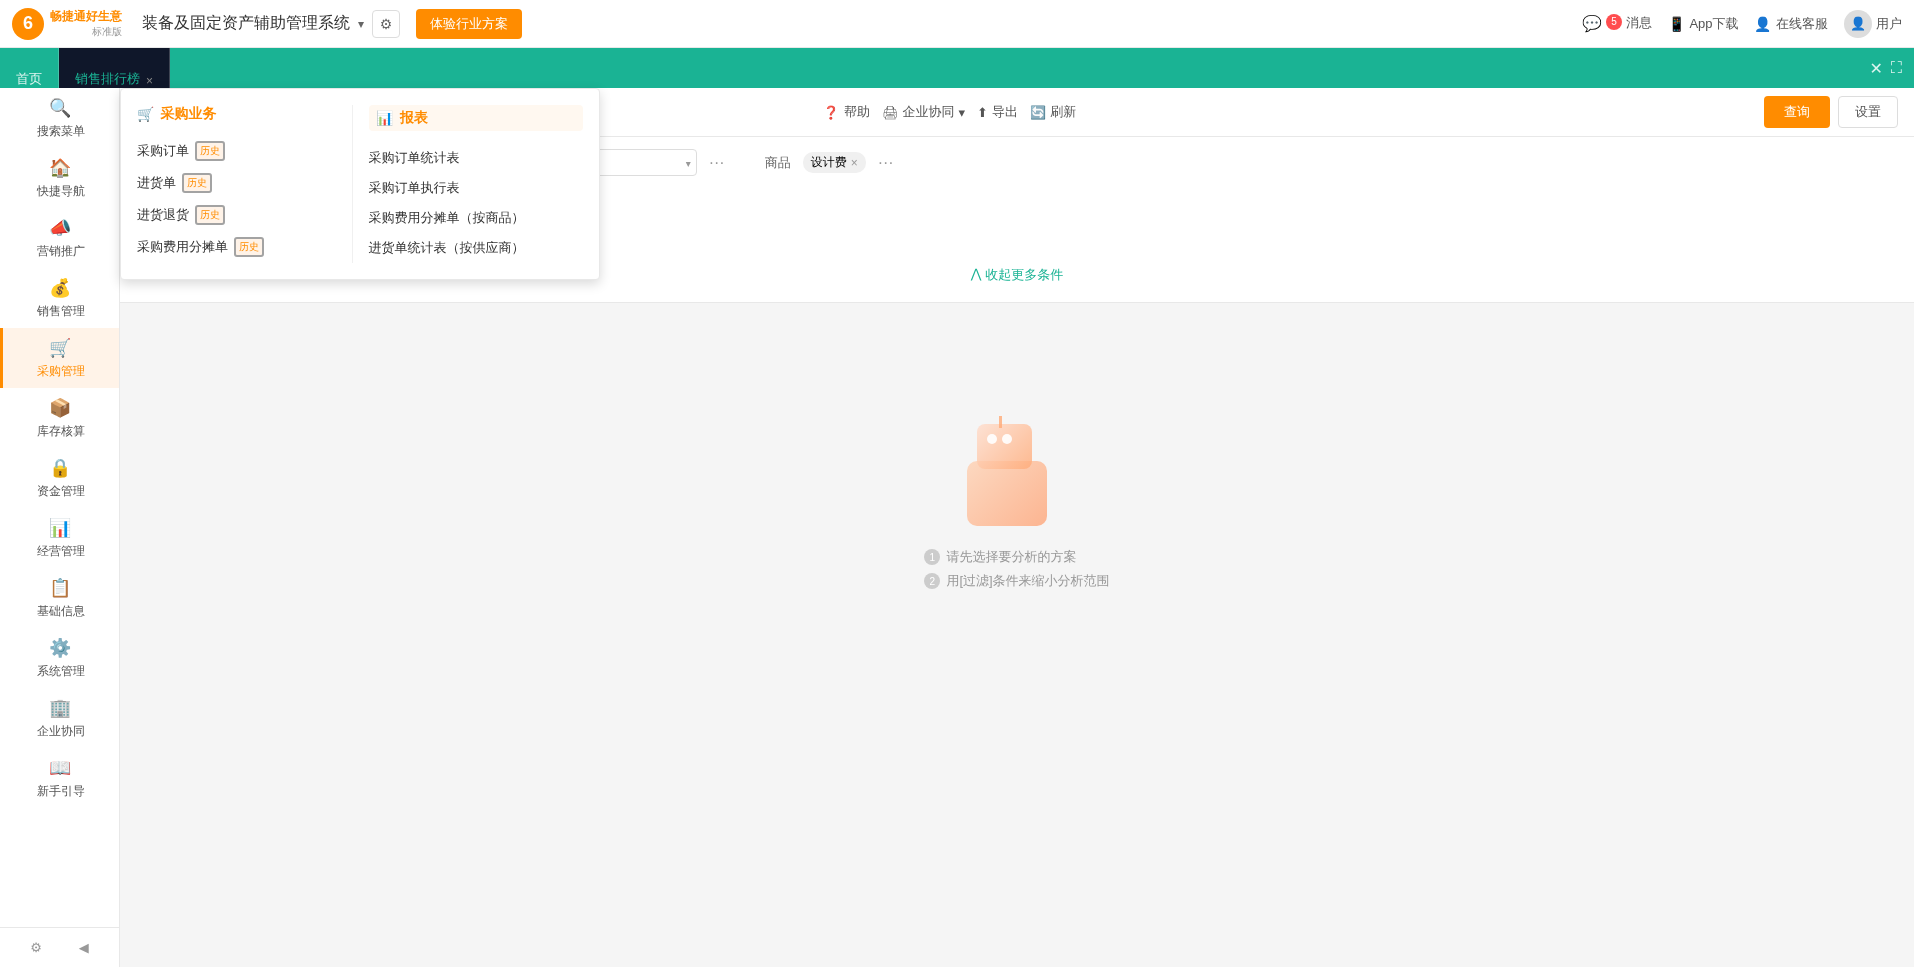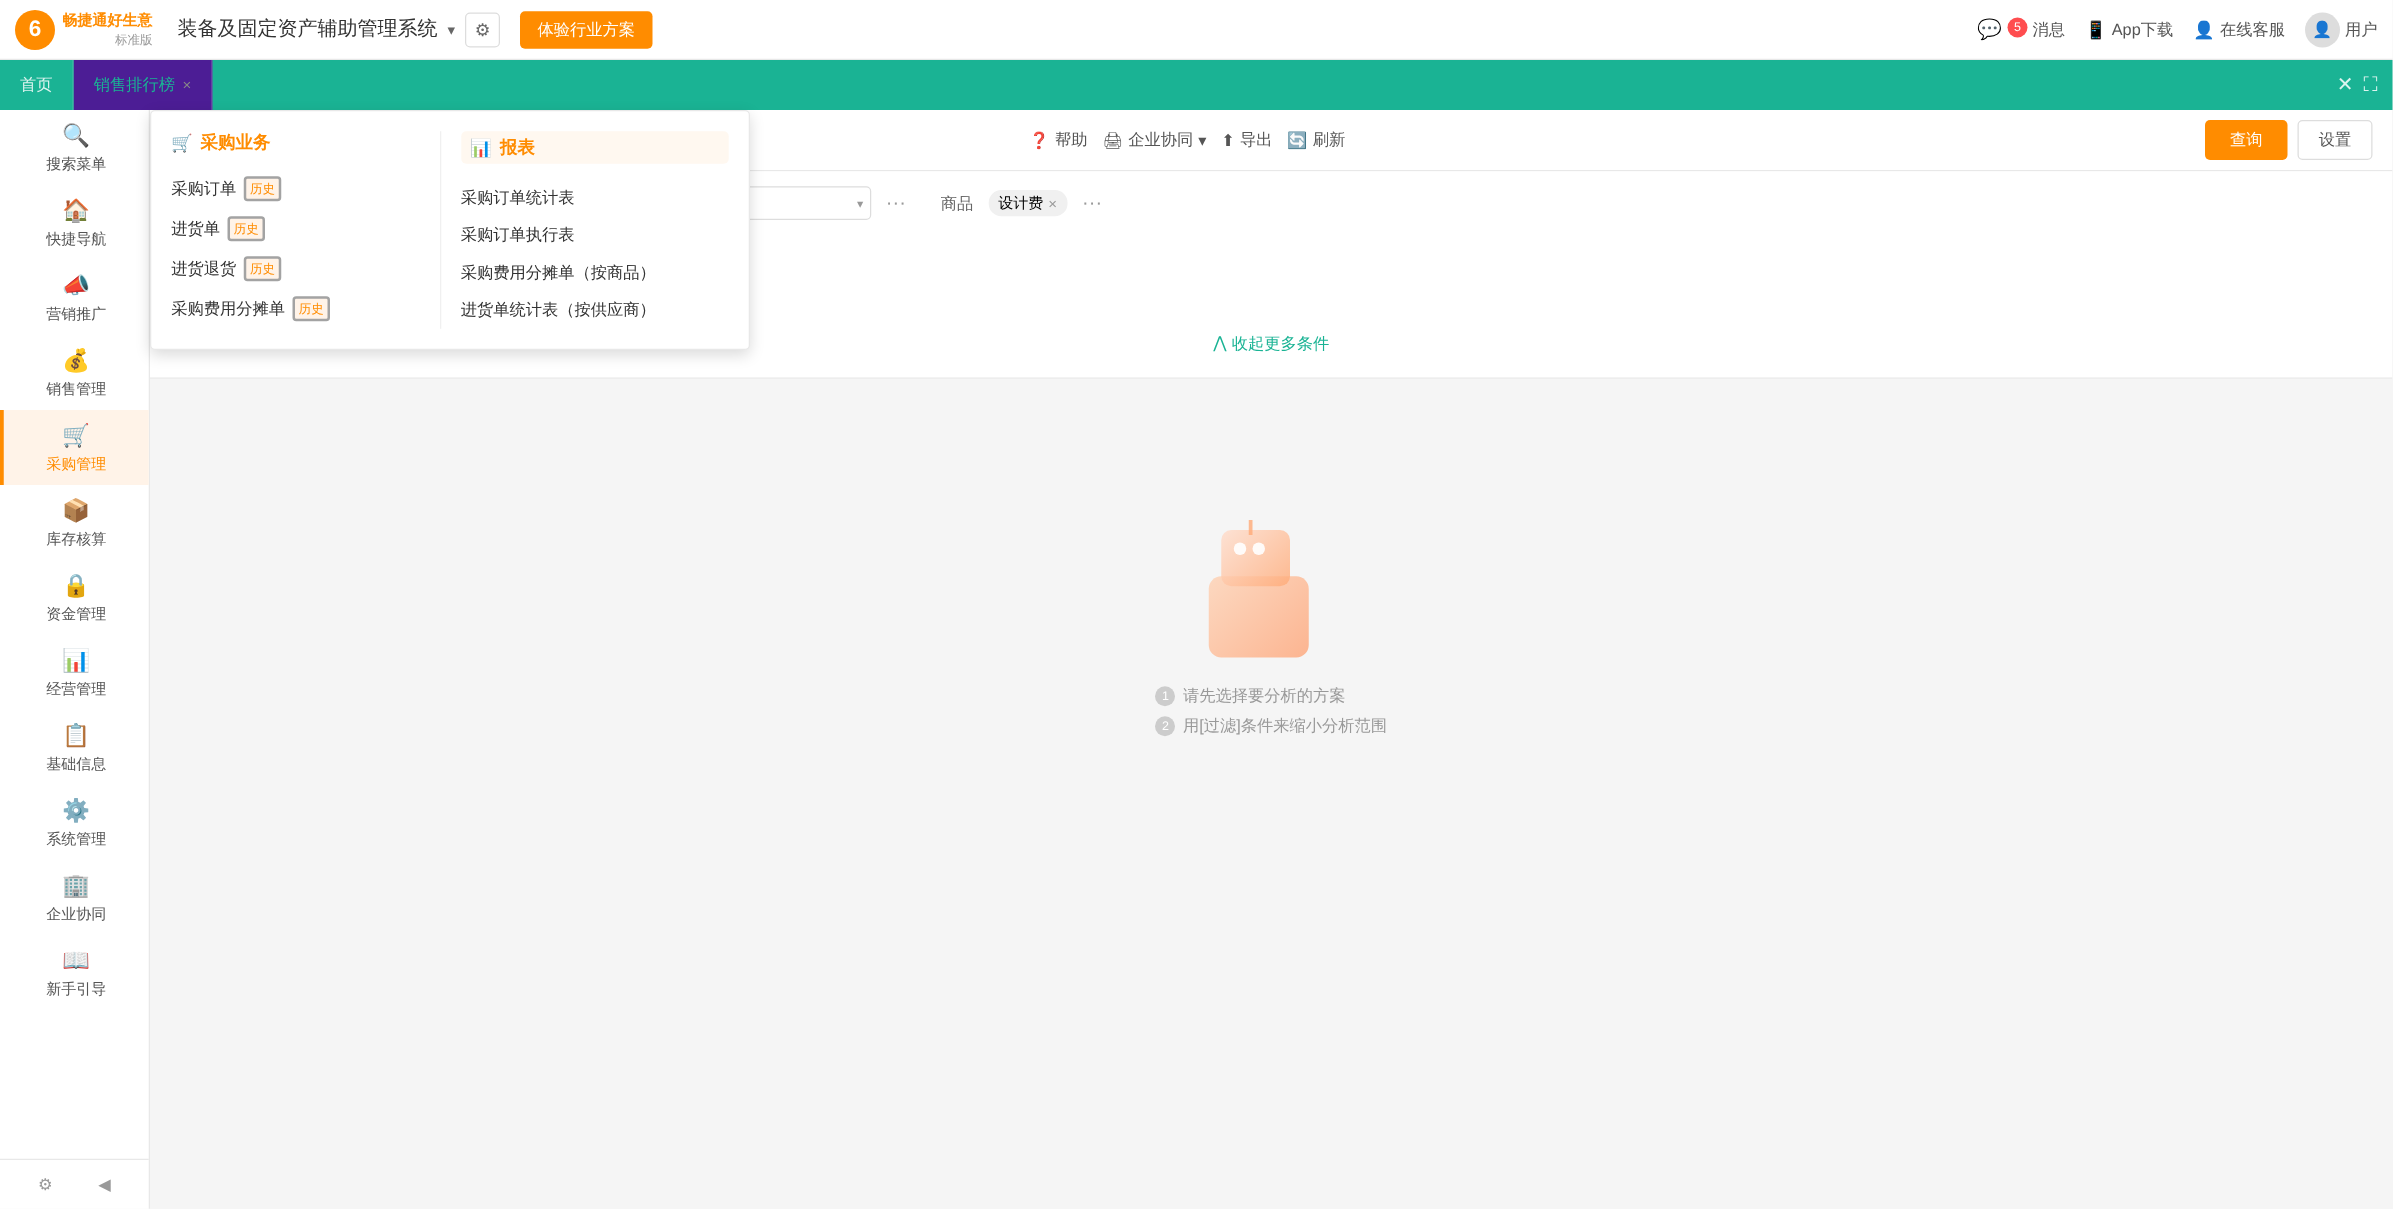--- a/index.html
+++ b/index.html
@@ -93,28 +93,28 @@
       display: flex;
       align-items: center;
       padding: 0 0;
       position: fixed;
       top: 48px; left: 0; right: 0;
       z-index: 99;
     }
     .tab-item {
       height: 40px;
       padding: 0 16px;
-      display: flex; align-items: center;
+      display: flex; align-items: flex-end;
       cursor: pointer;
       font-size: 13px;
       color: rgba(255,255,255,0.85);
       border-right: 1px solid rgba(255,255,255,0.2);
     }
     .tab-item.active {
-      background: #4c1d95;
+      background: #0f172a;
       color: #1ab394;
     }
     .tab-close {
       margin-left: 6px;
       font-size: 12px;
       color: #888;
     }
     .tab-bar-right {
       margin-left: auto;
       display: flex;
@@ -482,21 +482,21 @@
       <input class="filter-input" value="2024-12-31" style="width: 120px;">
 
       <span class="filter-label" style="margin-left:16px;">单据状态</span>
       <div class="select-wrapper">
         <select class="filter-select">
           <option></option>
         </select>
       </div>
       <span class="more-options">···</span>
 
-      <span class="filter-label" style="margin-left:16px;font-family:Liberation Mono, monospace;">商品</span>
+      <span class="filter-label" style="margin-left:28px;font-family:Liberation Mono, monospace;">商品</span>
       <div class="tag-close">
         <span>设计费</span>
         <span class="x">×</span>
       </div>
       <span class="more-options">···</span>
     </div>
 
     <div class="filter-row">
       <span class="filter-label">排名项目</span>
       <div class="select-wrapper">

